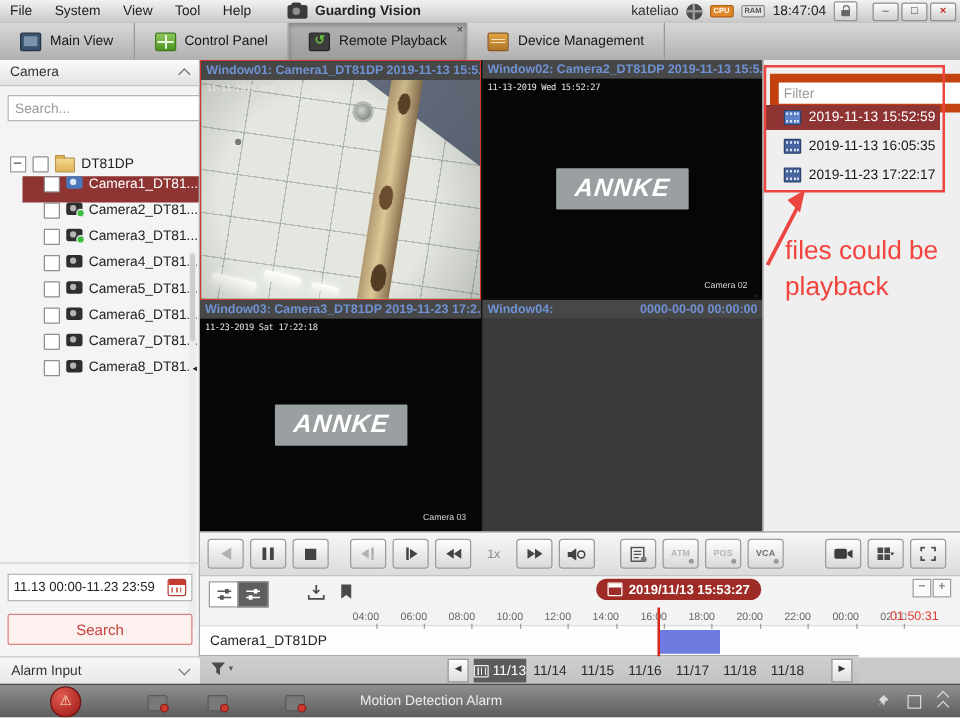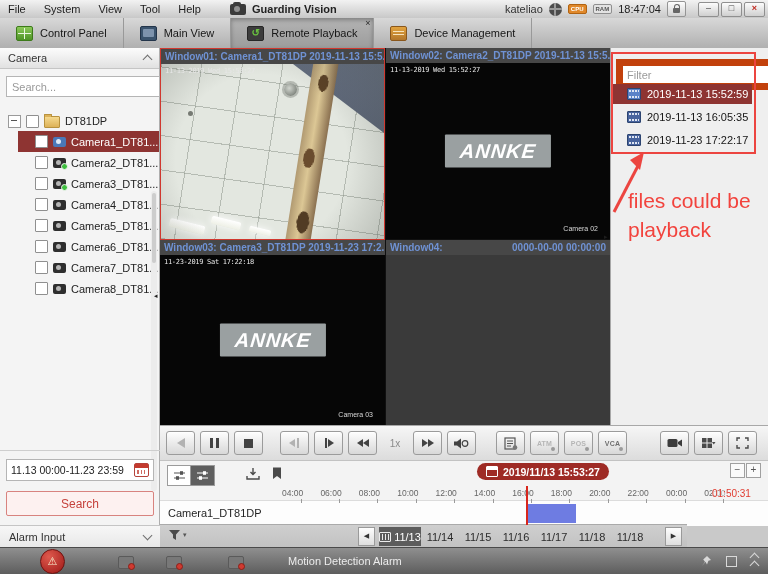--- a/index.html
+++ b/index.html
@@ -56,29 +56,29 @@
   .panel-title{flex:1;font-size:11px;color:#333}
   .chev{width:6px;height:6px;border-right:1.6px solid #6e6e6e;border-bottom:1.6px solid #6e6e6e;display:inline-block}
   .chev.up{transform:rotate(-135deg);margin-top:3px}
   .chev.down{transform:rotate(45deg);margin-bottom:3px}
   .search-row{margin:7px 6px 2px;display:flex}
   .search-input{flex:1;height:19px;border:1px solid #b5b5b5;font-size:11px;padding:0 5px;font-family:"Liberation Sans",sans-serif;color:#444;outline:none;background:#fff}
   .search-input::placeholder,.filter-input::placeholder{color:#9a9a9a}
   .search-btn{width:22px;height:21px;border:1px solid #b5b5b5;border-left:none;background:linear-gradient(#fff,#e6e6e6);display:flex;align-items:center;justify-content:center}
   .magnifier{width:7px;height:7px;border:1.5px solid #7f7f7f;border-radius:50%;position:relative}
   .magnifier::after{content:'';position:absolute;width:4.5px;height:1.6px;background:#7f7f7f;transform:rotate(45deg);left:5px;top:6.5px}
-  .tree{margin-top:12px;position:relative}
+  .tree{margin-top:22px;position:relative}
   .tree-root-row{display:flex;align-items:center;gap:5px;height:20px;padding-left:8px}
   .expander{width:11px;height:11px;background:#fff;border:1px solid #9a9a9a;position:relative;flex:0 0 auto}
   .expander::after{content:'';position:absolute;left:2px;top:4.6px;width:5.5px;height:1.2px;background:#555}
   .checkbox{width:11px;height:11px;background:#fff;border:1px solid #8f8f8f;border-radius:1px;flex:0 0 auto}
   .folder-icon{width:14px;height:10px;background:linear-gradient(#f5d98e,#ddb258);border:1px solid #b8923e;border-radius:1px;position:relative;margin-top:2px;flex:0 0 auto}
   .folder-icon::before{content:'';position:absolute;top:-3.5px;left:-1px;width:6px;height:2px;background:#ddb258;border:1px solid #b8923e;border-bottom:none;border-radius:1px 1px 0 0}
   .tree-label{font-size:11px;color:#222;white-space:nowrap}
-  .tree-row{display:flex;align-items:center;gap:5px;height:21px;margin-left:18px;padding-left:17px;cursor:default}
+  .tree-row{display:flex;align-items:flex-start;gap:5px;height:21px;margin-left:18px;padding-left:17px;cursor:default}
   .tree-row.selected{background:#8e3432}
   .tree-row.selected .tree-label{color:#fff}
   .cam-icon{width:13px;height:10px;background:#2e2e2e;border-radius:2px;position:relative;flex:0 0 auto}
   .cam-icon::before{content:'';position:absolute;left:3px;top:2.4px;width:5px;height:5px;border-radius:50%;background:#b5b5b5}
   .cam-blue .cam-icon{background:#4a78b8}
   .cam-blue .cam-icon::before{background:#dfe9f5}
   .cam-green .cam-icon::after{content:'';position:absolute;right:-2px;bottom:-2px;width:5px;height:5px;border-radius:50%;background:#3fbf3f;border:1px solid #f4f4f4}
   .side-scroll{position:absolute;right:2px;top:80px;width:6px;height:300px;background:#ececec;border-radius:3px}
   .side-scroll .thumb{margin:2px 1px;width:4px;height:70px;background:#cdcdcd;border-radius:2px}
   .sidebar-bottom{position:absolute;left:0;bottom:0;width:160px;box-sizing:border-box}
@@ -239,28 +239,28 @@
       <span class="winbtns">
         <span class="winbtn">–</span>
         <span class="winbtn">□</span>
         <span class="winbtn close">×</span>
       </span>
     </div>
   </div>
 
   <div class="tabbar">
 
-  <div class="tab icon-control-panel">
+  <div class="tab icon-main-view">
+        <span class="ti"></span>
+        <span class="tab-label">Main View</span>
+
+      </div>
+      <div class="tab icon-control-panel">
         <span class="ti"></span>
         <span class="tab-label">Control Panel</span>
-
-      </div>
-      <div class="tab icon-main-view">
-        <span class="ti"></span>
-        <span class="tab-label">Main View</span>
 
       </div>
       <div class="tab selected icon-remote-playback">
         <span class="ti"></span>
         <span class="tab-label">Remote Playback</span>
         <span class="tab-close">×</span>
       </div>
       <div class="tab icon-device-mgmt">
         <span class="ti"></span>
         <span class="tab-label">Device Management</span>

